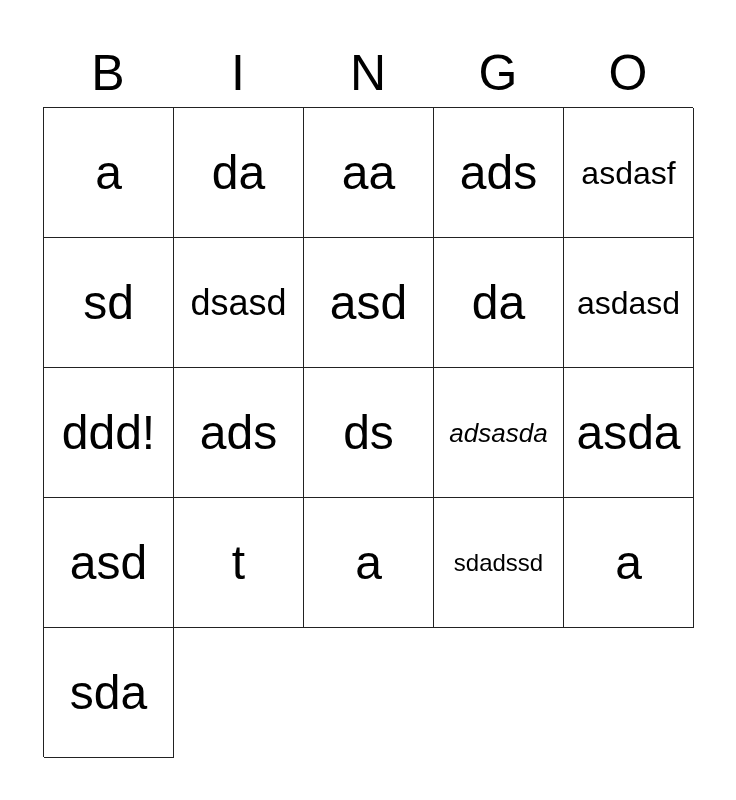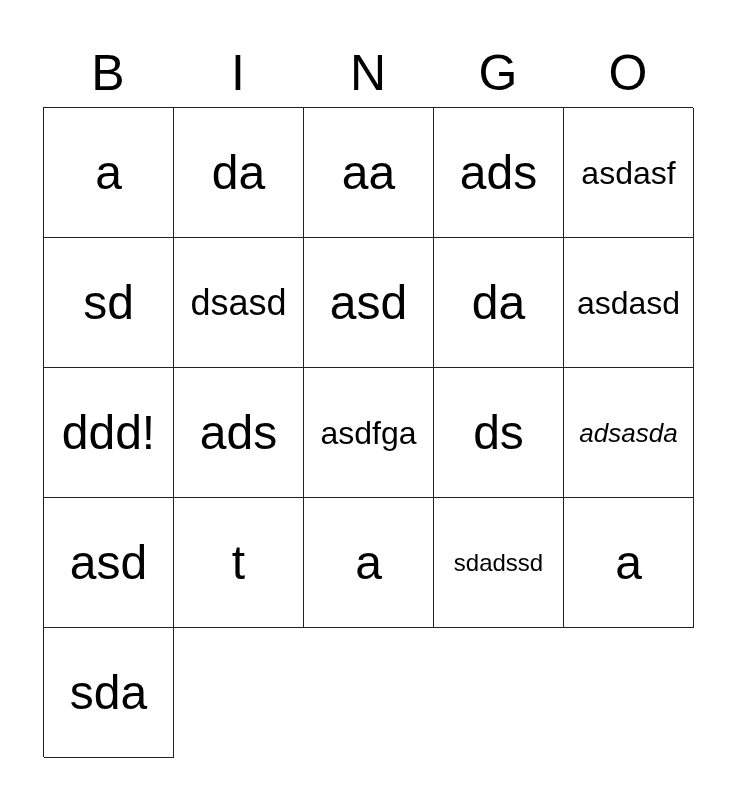--- a/index.html
+++ b/index.html
@@ -40,24 +40,24 @@
   <div class="cell s32">asdasf</div>
 
   <div class="cell s48">sd</div>
   <div class="cell s36">dsasd</div>
   <div class="cell s48">asd</div>
 
   <div class="cell s48">da</div>
   <div class="cell s32">asdasd</div>
   <div class="cell s48">ddd!</div>
   <div class="cell s48">ads</div>
-  <div class="cell s32">asdfga</div>
 
   <div class="cell s48">ds</div>
   <div class="cell s26">adsasda</div>
+  <div class="cell s48">asda</div>
   <div class="cell s48">asd</div>
   <div class="cell s48">t</div>
 
   <div class="cell s48">a</div>
   <div class="cell s28">sdadssd</div>
   <div class="cell s48">a</div>
   <div class="cell s48">sda</div>
 </div>
 
 </body></html>

